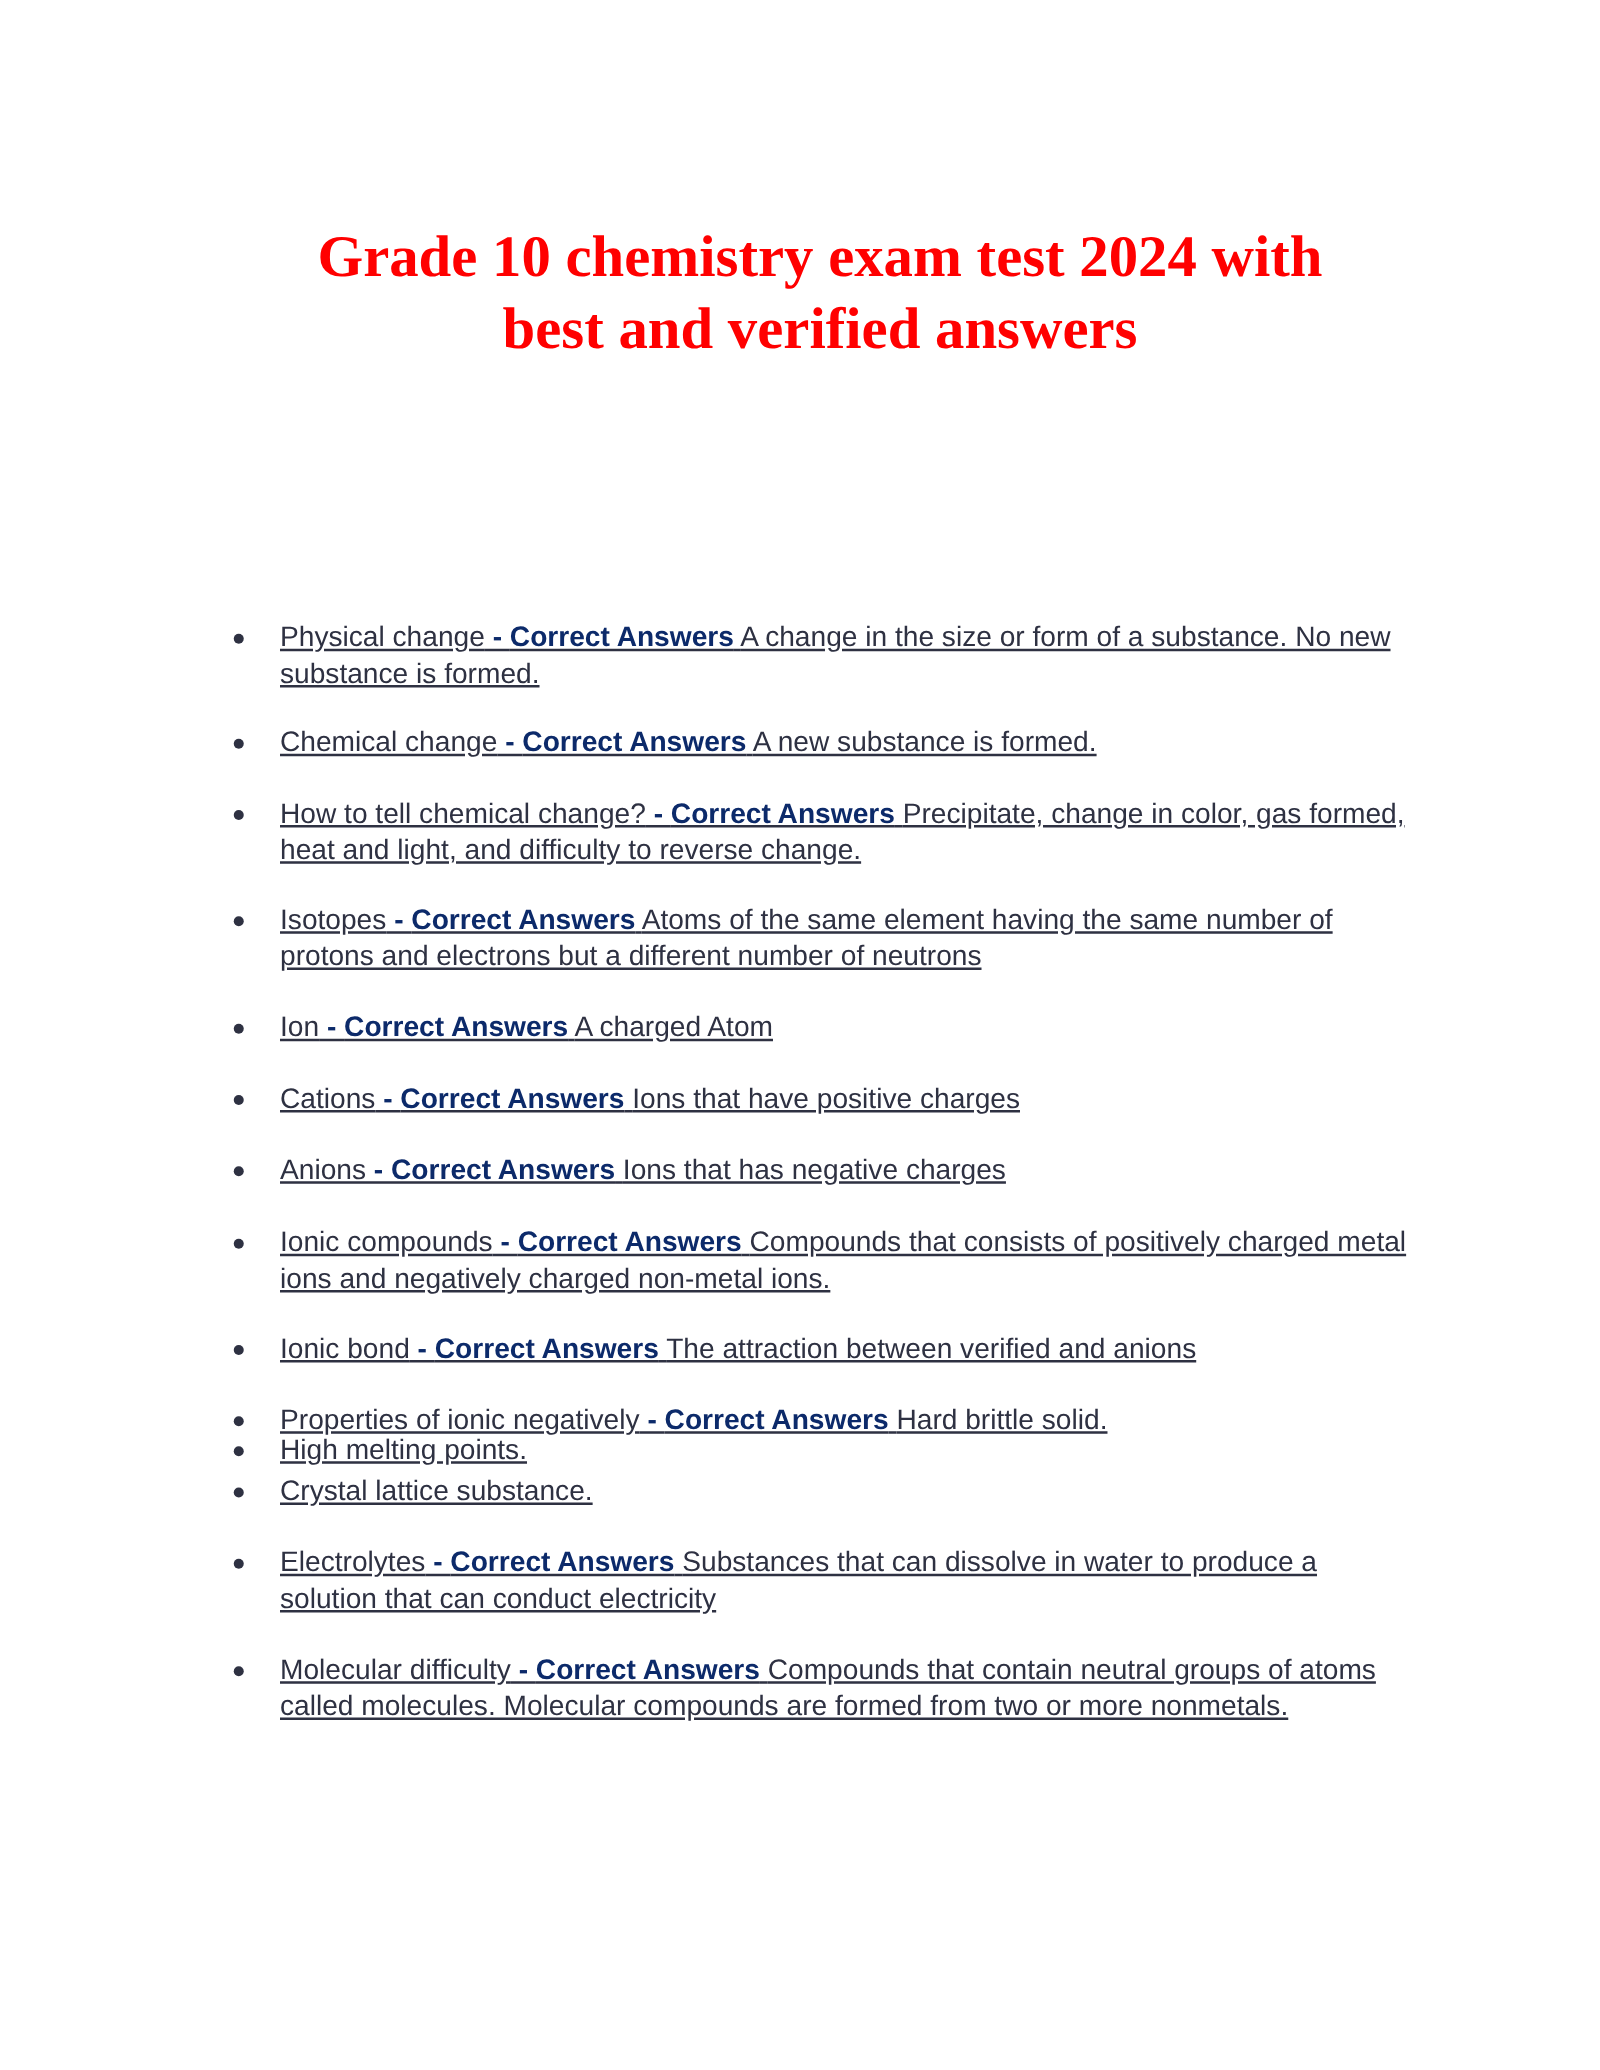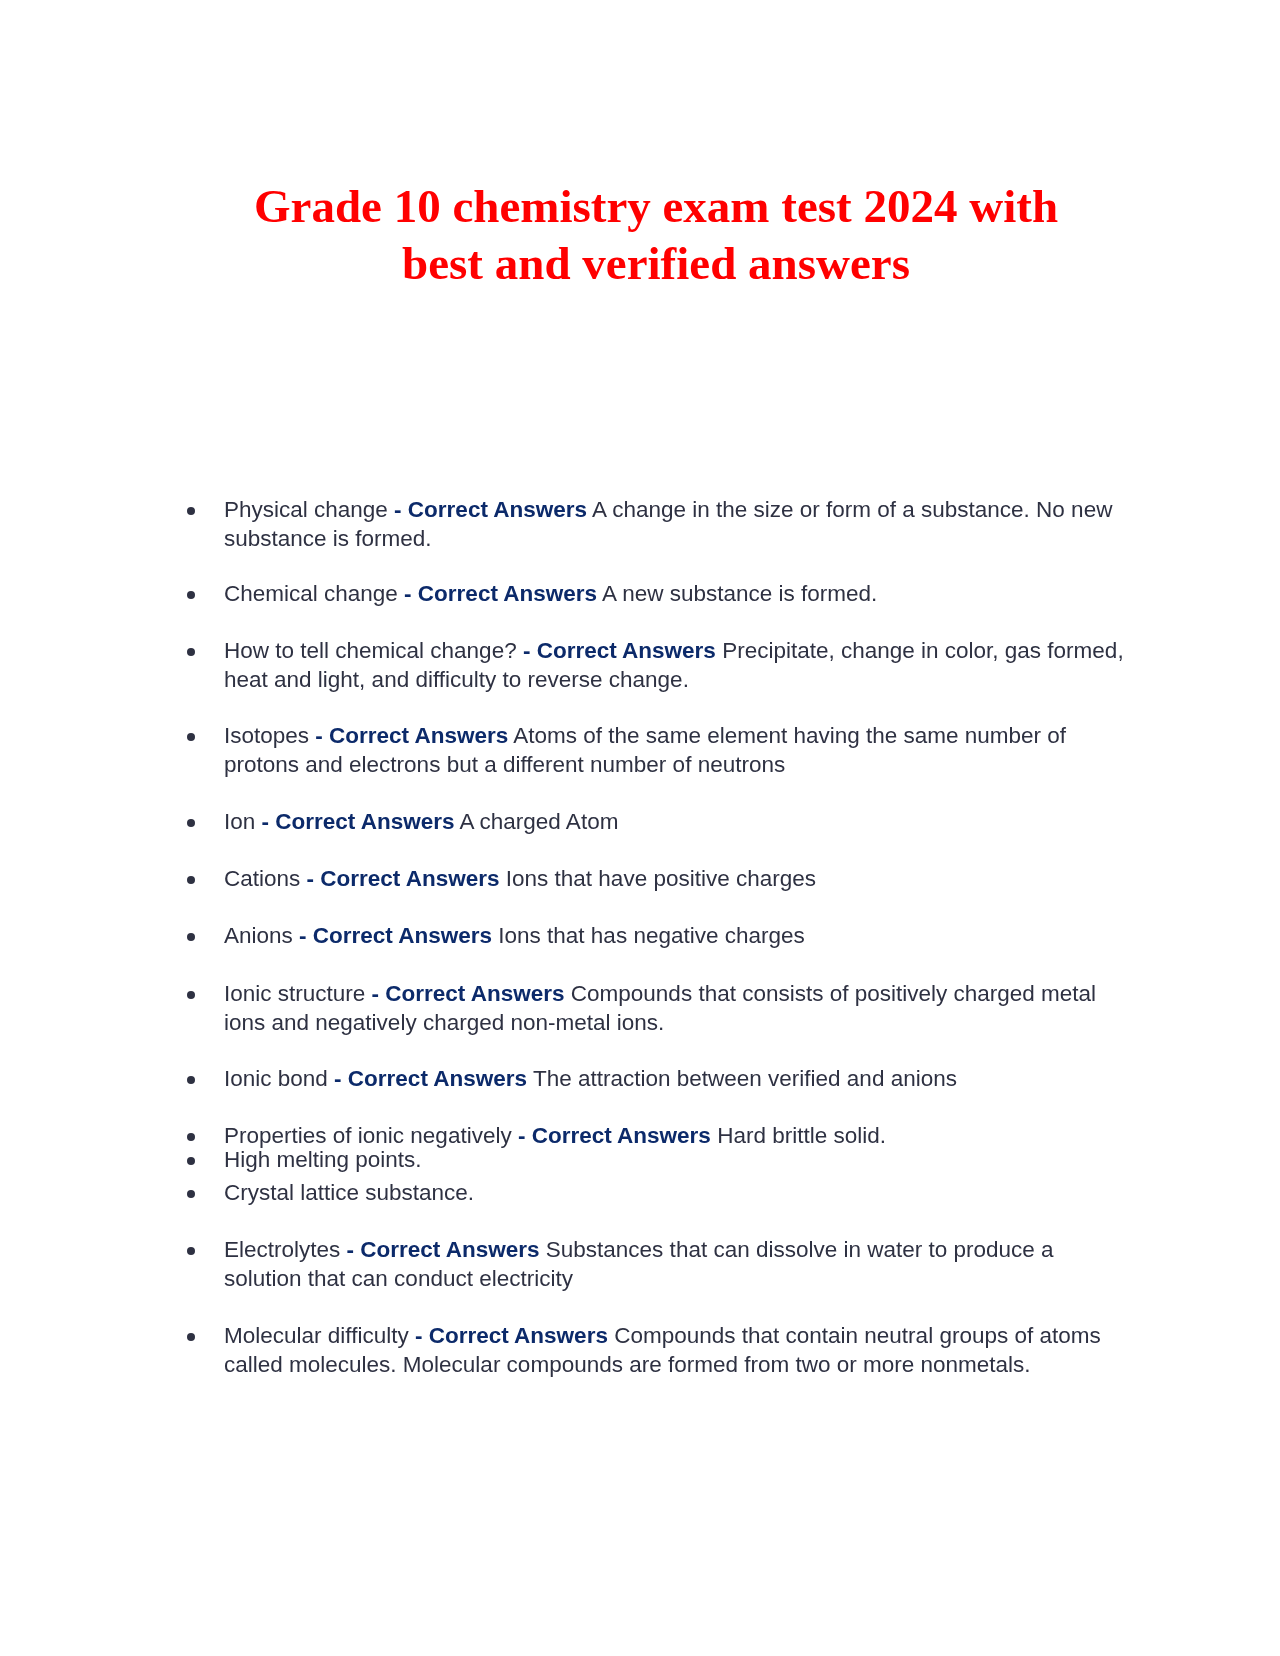--- a/index.html
+++ b/index.html
@@ -8,21 +8,21 @@
     position:absolute; left:0; top:178px; width:1312px;
     text-align:center; color:#ff0000;
     font-family:"Liberation Serif", serif; font-weight:bold;
     font-size:47px; line-height:57px;
   }
   .list {
     position:absolute; left:186px; top:0; width:950px;
     font-family:"Liberation Sans", sans-serif; font-size:22.5px;
     line-height:28.5px; color:#2e3142;
   }
-  .item { position:absolute; left:0; width:940px; }
+  .item { position:absolute; left:0; width:940px;text-decoration:underline; }
   .bullet { position:absolute; left:0; top:0; width:40px; }
   .bullet::before { content:""; position:absolute; left:1px; top:11px; width:8px; height:8px; border-radius:50%; background:#2e3142; }
   .txt { margin-left:38px; display:block; }
   .ca { color:#0c2a6a; font-weight:bold; }
 </style>
 </head>
 <body>
 
 <div class="title">
   <div>Grade 10 chemistry exam test 2024 with</div>
@@ -61,21 +61,21 @@
     <span class="txt"><span>Cations</span><span class="ca"> - <span>Correct Answers</span></span> <span>Ions that have positive charges</span></span>
   </div>
 
   <div class="item" style="top:922px">
     <span class="bullet"></span>
     <span class="txt"><span>Anions</span><span class="ca"> - <span>Correct Answers</span></span> <span>Ions that has negative charges</span></span>
   </div>
 
   <div class="item" style="top:980px">
     <span class="bullet"></span>
-    <span class="txt"><span>Ionic structure</span><span class="ca"> - <span>Correct Answers</span></span> <span>Compounds that consists of positively charged metal ions and negatively charged non-metal ions.</span></span>
+    <span class="txt"><span>Ionic compounds</span><span class="ca"> - <span>Correct Answers</span></span> <span>Compounds that consists of positively charged metal ions and negatively charged non-metal ions.</span></span>
   </div>
 
   <div class="item" style="top:1065px">
     <span class="bullet"></span>
     <span class="txt"><span>Ionic bond</span><span class="ca"> - <span>Correct Answers</span></span> <span>The attraction between verified and anions</span></span>
   </div>
 
   <div class="item" style="top:1122px">
     <span class="bullet"></span>
     <span class="txt"><span>Properties of ionic negatively</span><span class="ca"> - <span>Correct Answers</span></span> <span>Hard brittle solid.</span></span>

